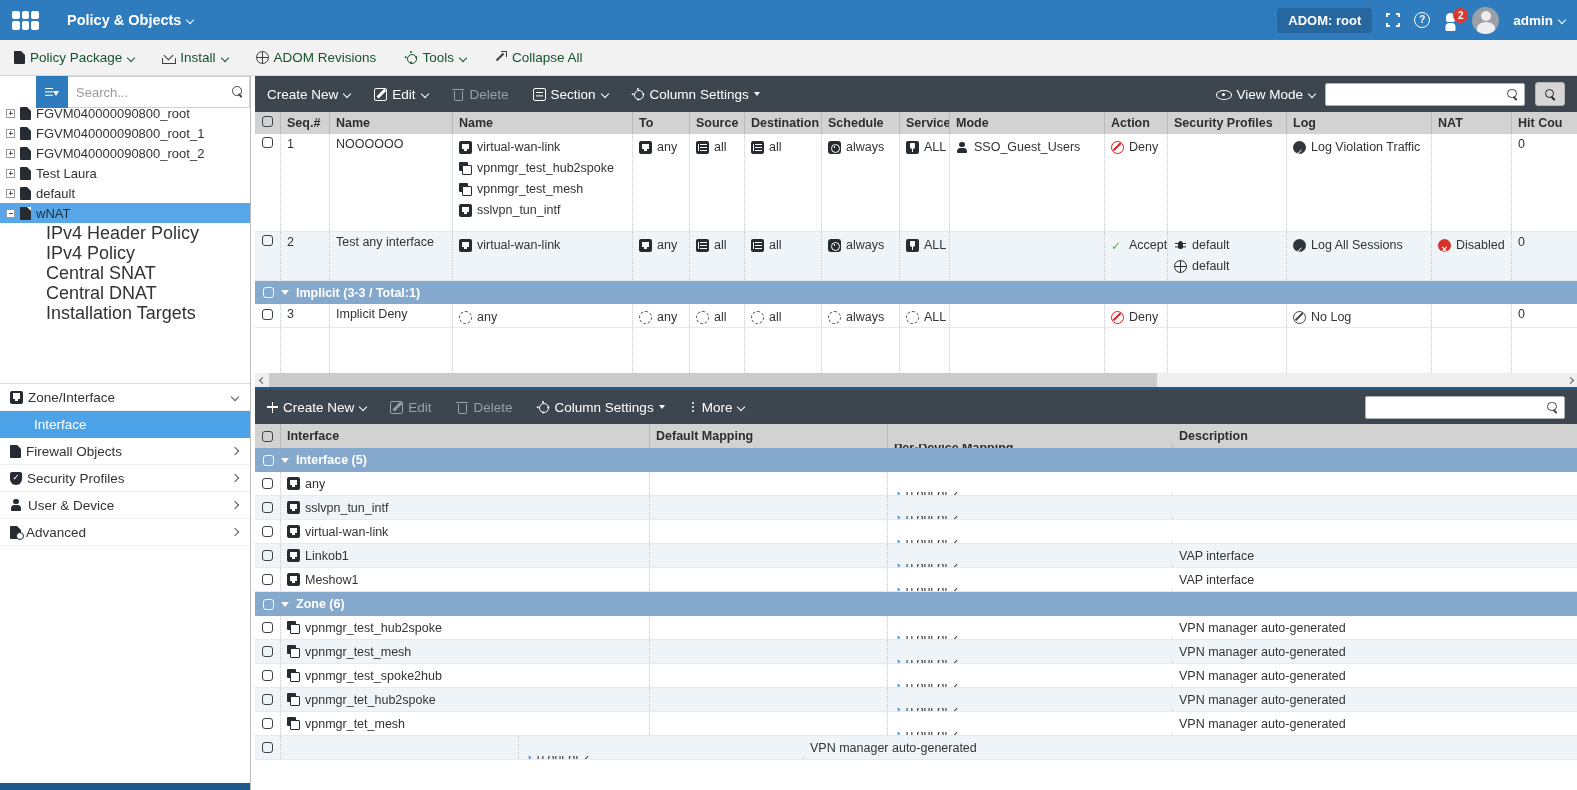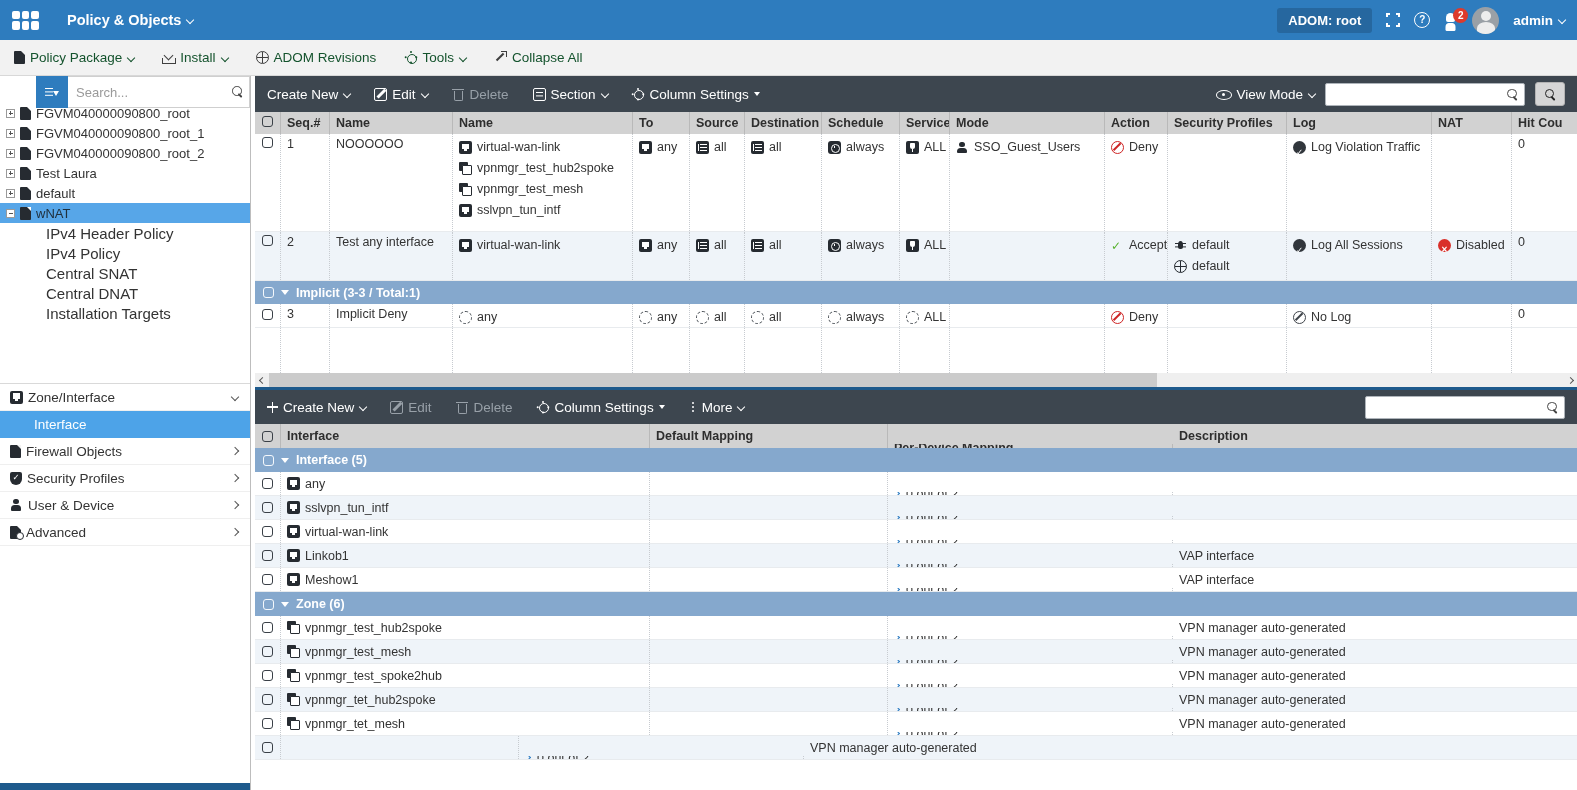--- a/index.html
+++ b/index.html
@@ -72,21 +72,21 @@
   .ic-mag::before { content:""; position:absolute; left:1px; top:1px; width:7.5px; height:7.5px; border:1.7px solid currentColor; border-radius:50%; }
   .ic-mag::after { content:""; position:absolute; left:8px; top:8px; width:5px; height:2px; background:currentColor; transform:rotate(45deg); transform-origin:0 0; border-radius:1px; }
 
   .tree { padding:3px 0 0 0; flex:none; }
   .tree-item { height:20px; display:flex; align-items:center; padding-left:6px; font-size:13px; color:#333; white-space:nowrap; cursor:default; }
   .tree-item .ic-doc::before { border-color:#fff #fff transparent transparent; }
   .exp { width:9px; height:9px; border:1px solid #9a9a9a; background:#fff; position:relative; display:inline-block; margin-right:5px; flex:none; }
   .exp::before { content:""; position:absolute; left:1.5px; top:3.3px; width:4px; height:1.2px; background:#555; }
   .exp.plus::after { content:""; position:absolute; left:2.9px; top:1.9px; width:1.2px; height:4px; background:#555; }
   .tree-item.sel { background:#57a6e8; color:#20303d; }
-  .tree-child { height:20px; display:flex; align-items:center; padding-left:46px; font-size:15px; color:#333; }
+  .tree-child { height:20px; display:flex; align-items:center; padding-left:46px; font-size:18px; color:#333; }
 
   .side-nav { margin-top:60px; border-top:1px solid #d9d9d9; flex:none; }
   .nav-item { height:27px; display:flex; align-items:center; padding:0 12px 0 10px; font-size:13.5px; color:#333; border-bottom:1px solid #efefef; cursor:default; }
   .nav-item .nav-chv { margin-left:auto; color:#555; }
   .nav-item.sel { background:#4da3e8; color:#fff; border-bottom-color:#4da3e8; padding-left:34px; }
   .ic-port { background:#262b31; border-radius:2px; }
   .ic-port::before { content:""; position:absolute; left:2.6px; right:2.6px; top:2.6px; bottom:4.6px; background:#fff; }
   .ic-port::after { content:""; position:absolute; left:4.6px; right:4.6px; bottom:2.6px; height:2px; background:#fff; }
   .ic-shield { width:12px; background:#262b31; border-radius:2px 2px 6px 6px; }
   .ic-shield::before { content:"✓"; position:absolute; left:0; right:0; top:0; text-align:center; color:#fff; font-size:8.5px; font-weight:bold; }

